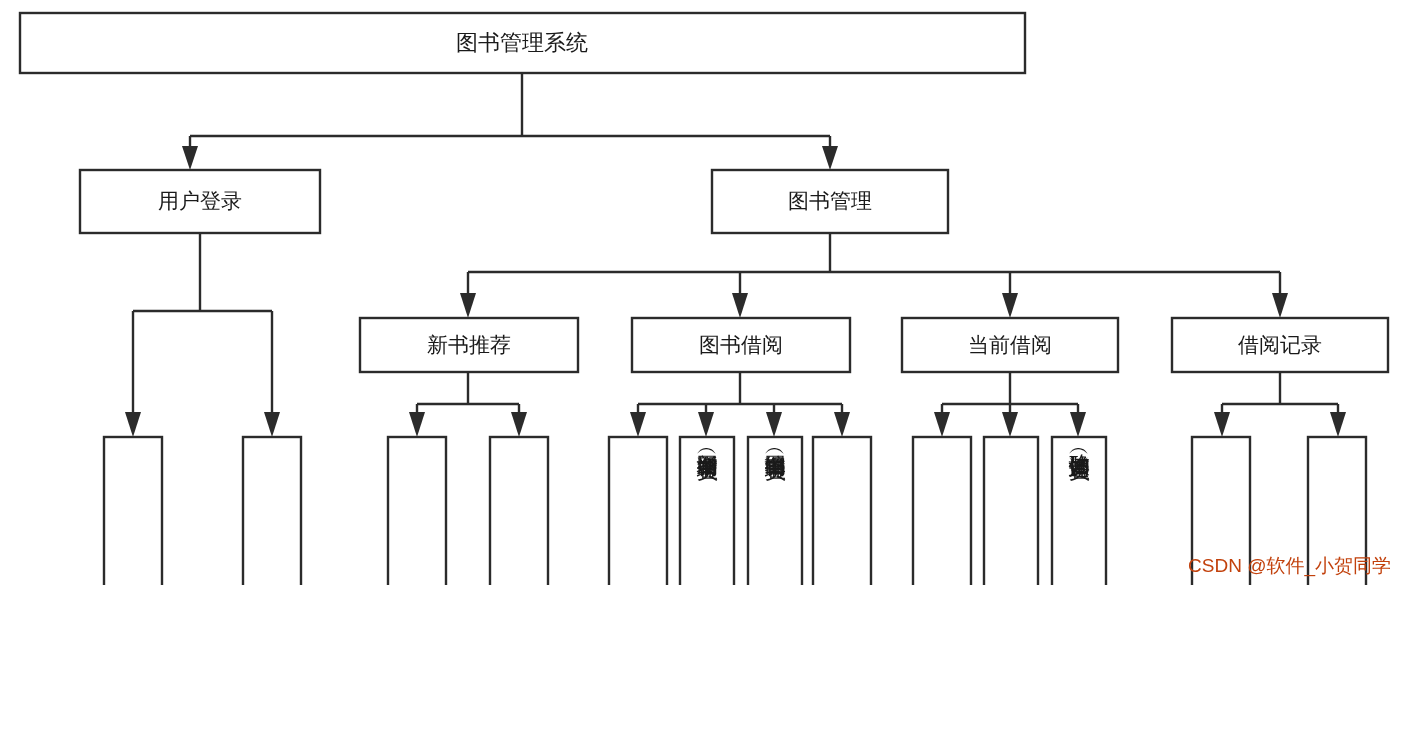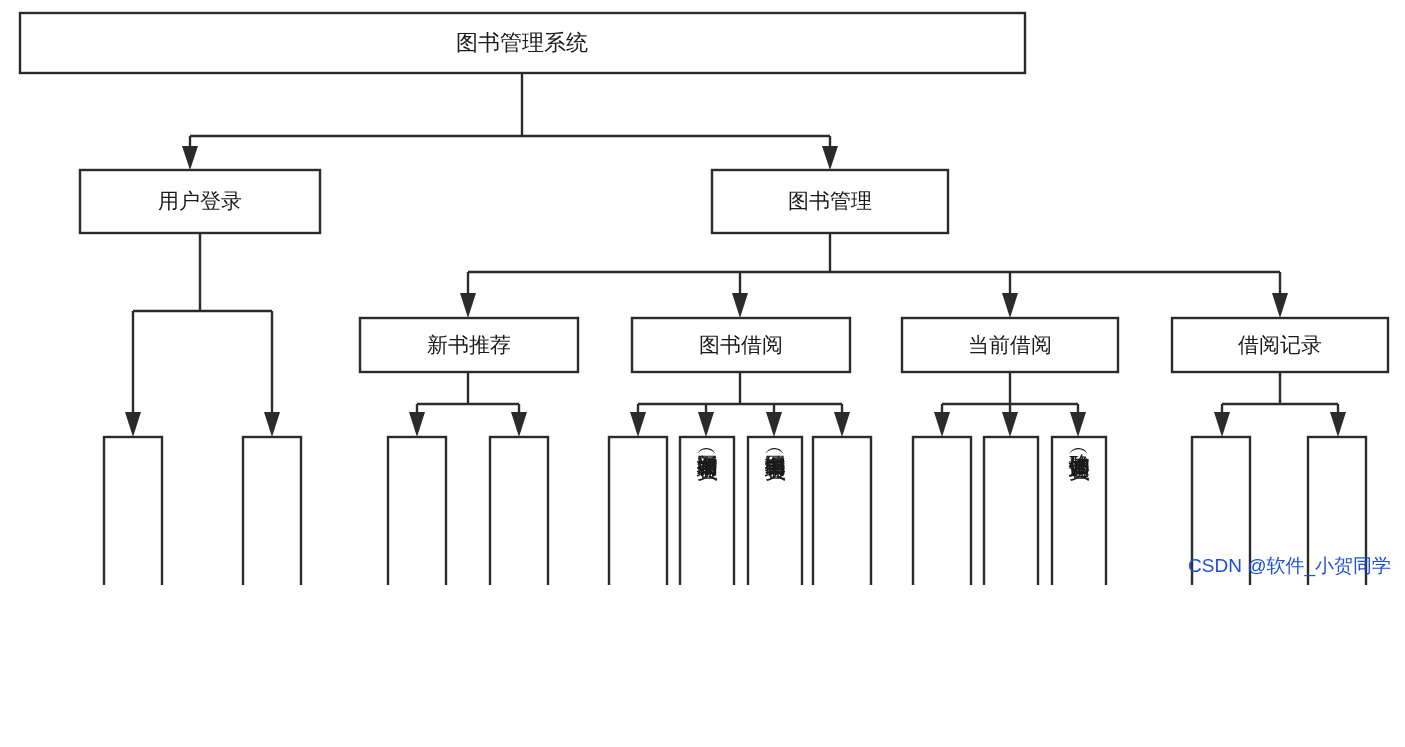--- a/index.html
+++ b/index.html
@@ -66,21 +66,21 @@
     color: #1a1a1a;
     white-space: nowrap;
     text-align: center;
   }
   .watermark {
     position: absolute;
     right: 14px;
     bottom: 6px;
     font-family: "Liberation Sans", "DejaVu Sans", sans-serif;
     font-size: 19px;
-    color: #1d4ed8;
+    color: #c2410c;
     white-space: nowrap;
     user-select: none;
   }
 </style>
 </head>
 <body>
 
 <div id="diagram-root">
 
   <svg id="tree-svg" viewBox="0 0 1405 747">

